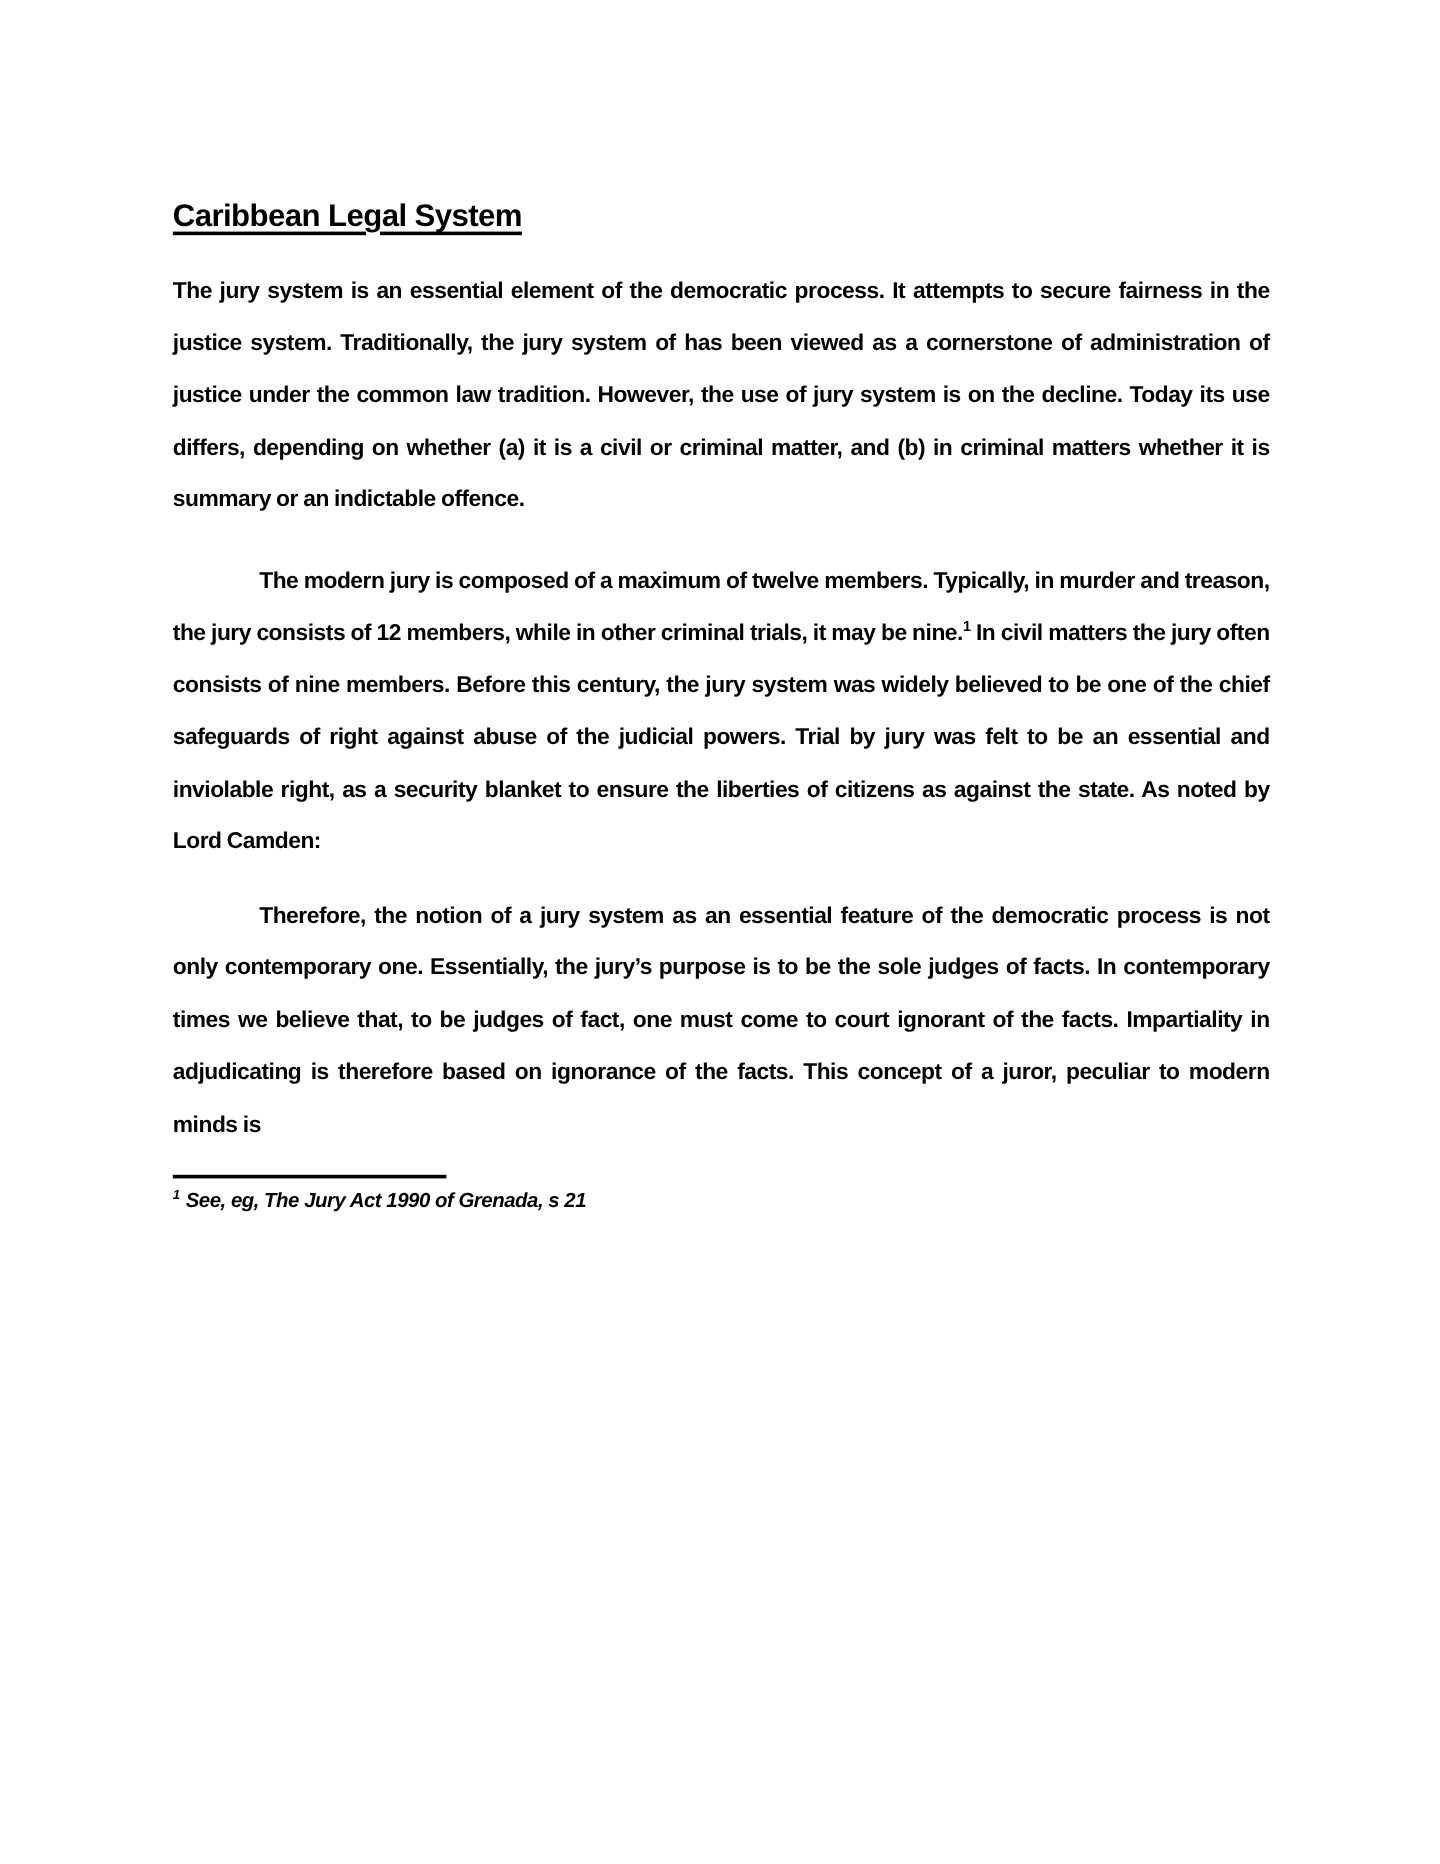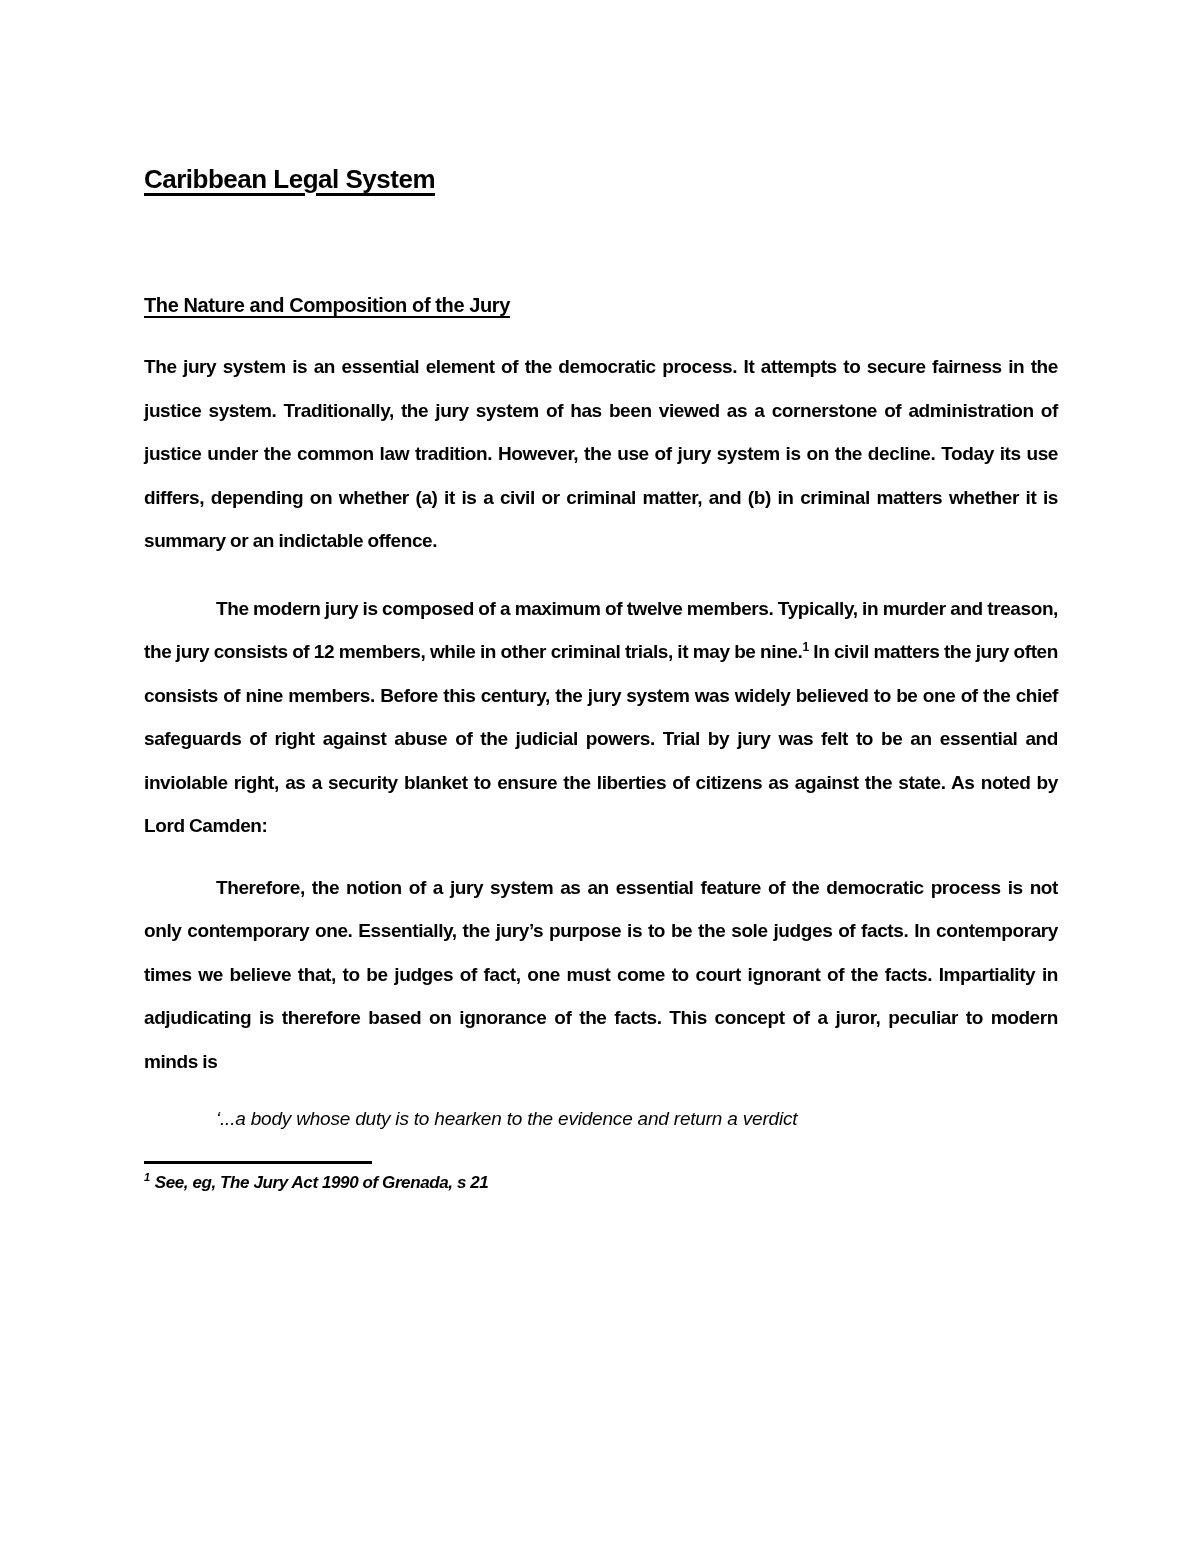--- a/index.html
+++ b/index.html
@@ -97,30 +97,28 @@
 </style>
 </head>
 <body>
 
 <div class="page">
   <div class="content">
 
     <div class="title title1">Caribbean Legal System</div>
 
 
-    <div class="section-heading">The Nature and Composition of the Jury</div>
 
     <p class="body para1">The jury system is an essential element of the democratic process. It attempts to secure fairness in the justice system. Traditionally, the jury system of has been viewed as a cornerstone of administration of justice under the common law tradition. However, the use of jury system is on the decline. Today its use differs, depending on whether (a) it is a civil or criminal matter, and (b) in criminal matters whether it is summary or an indictable offence.</p>
 
     <p class="body para2"><span>The modern jury is composed of a maximum of twelve members. Typically, in murder and treason, the jury consists of 12 members, while in other criminal trials, it may be nine.</span><sup class="fnref">1</sup><span> In civil matters the jury often consists of nine members. Before this century, the jury system was widely believed to be one of the chief safeguards of right against abuse of the judicial powers. Trial by jury was felt to be an essential and inviolable right, as a security blanket to ensure the liberties of citizens as against the state.  As noted by Lord Camden:</span></p>
 
 
     <p class="body para3">Therefore, the notion of a jury system as an essential feature of the democratic process is not only contemporary one. Essentially, the jury’s purpose is to be the sole judges of facts.  In contemporary times we believe that, to be judges of fact, one must come to court ignorant of the facts. Impartiality in adjudicating is therefore based on ignorance of the facts. This concept of a juror, peculiar to modern minds is</p>
 
-    <p class="quote quote2-line1">‘...a body whose duty is to hearken to the evidence and return a verdict</p>
 
 
     <div class="footnote-sep"></div>
 
     <div class="footnote first"><sup class="fn-marker">1</sup><span>See, eg, The Jury Act 1990 of Grenada, s 21</span></div>
 
 
   </div>
 </div>
 

